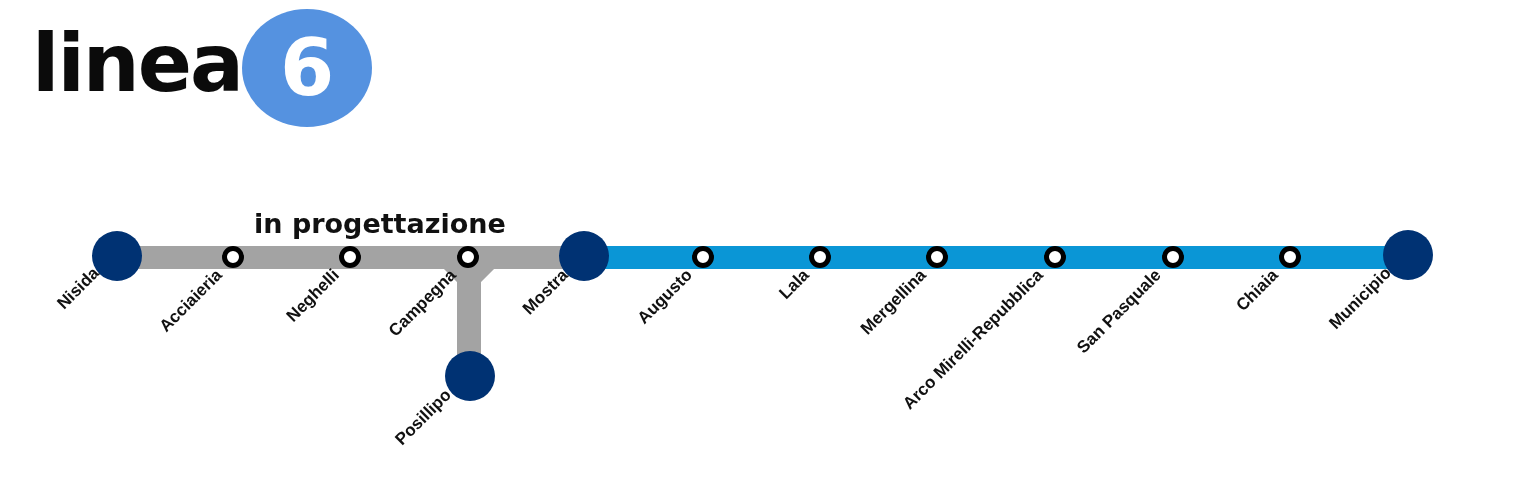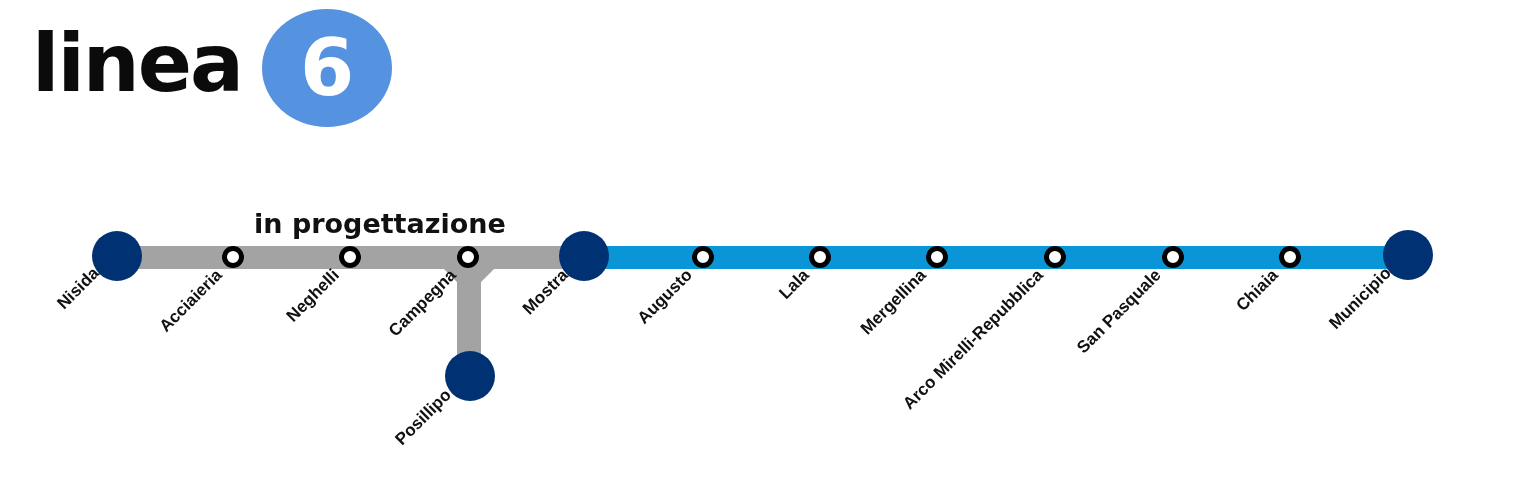--- a/index.html
+++ b/index.html
@@ -22,21 +22,20 @@
       display: flex;
       align-items: center;
     }
     .title-word {
       font-family: "DejaVu Sans", "Liberation Sans", sans-serif;
       font-weight: bold;
       font-size: 80px;
       letter-spacing: -2px;
       color: #0b0b0b;
       line-height: 1;
-      margin-right: 20px;
       position: relative;
       top: -4px;
     }
     .title-badge {
       width: 130px;
       height: 118px;
       border-radius: 50%;
       background: #5592e0;
       display: flex;
       align-items: center;

